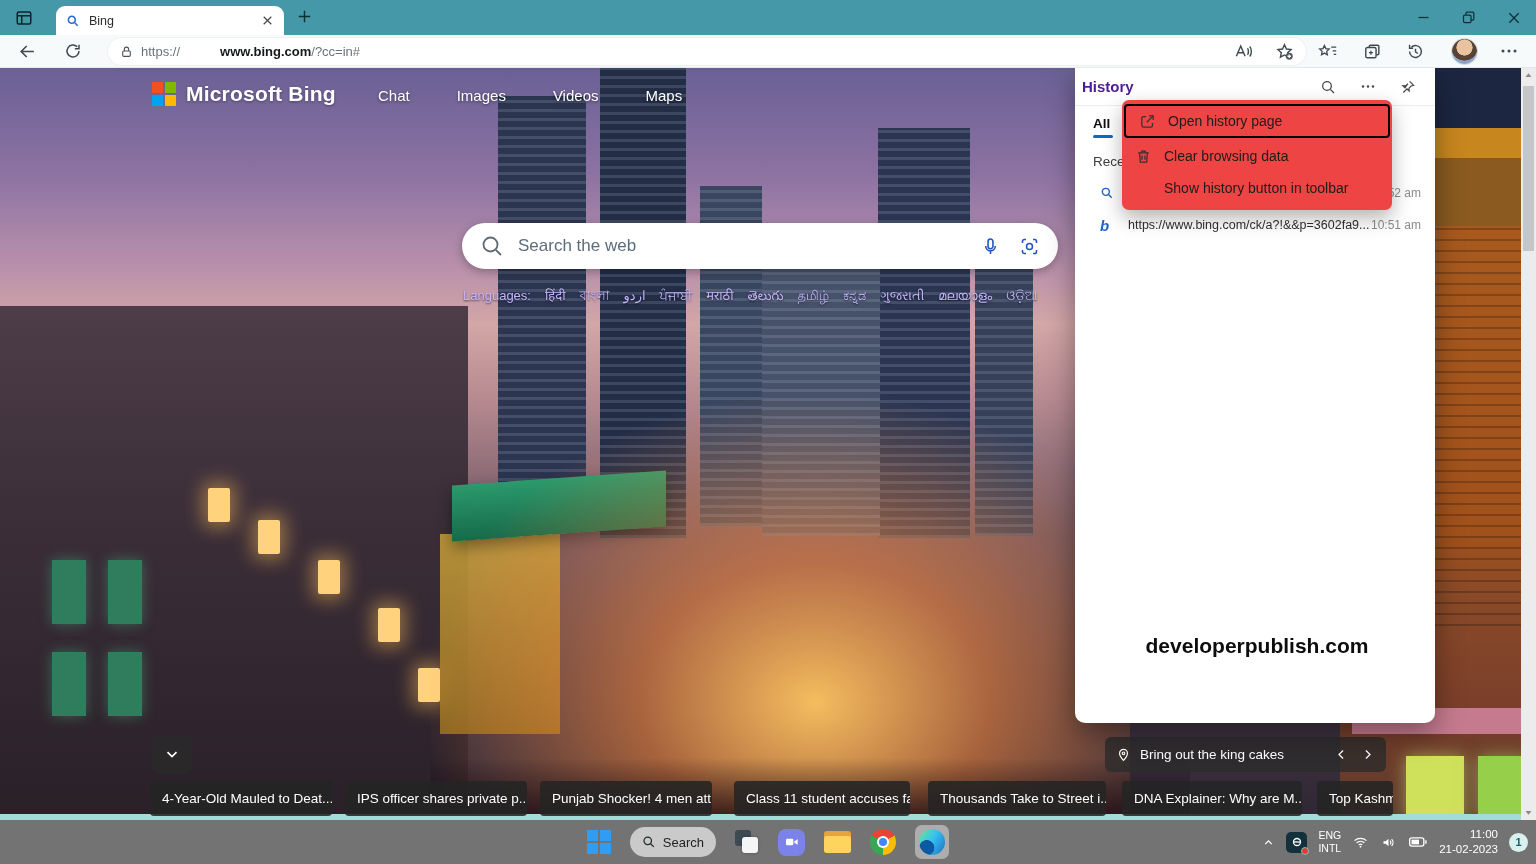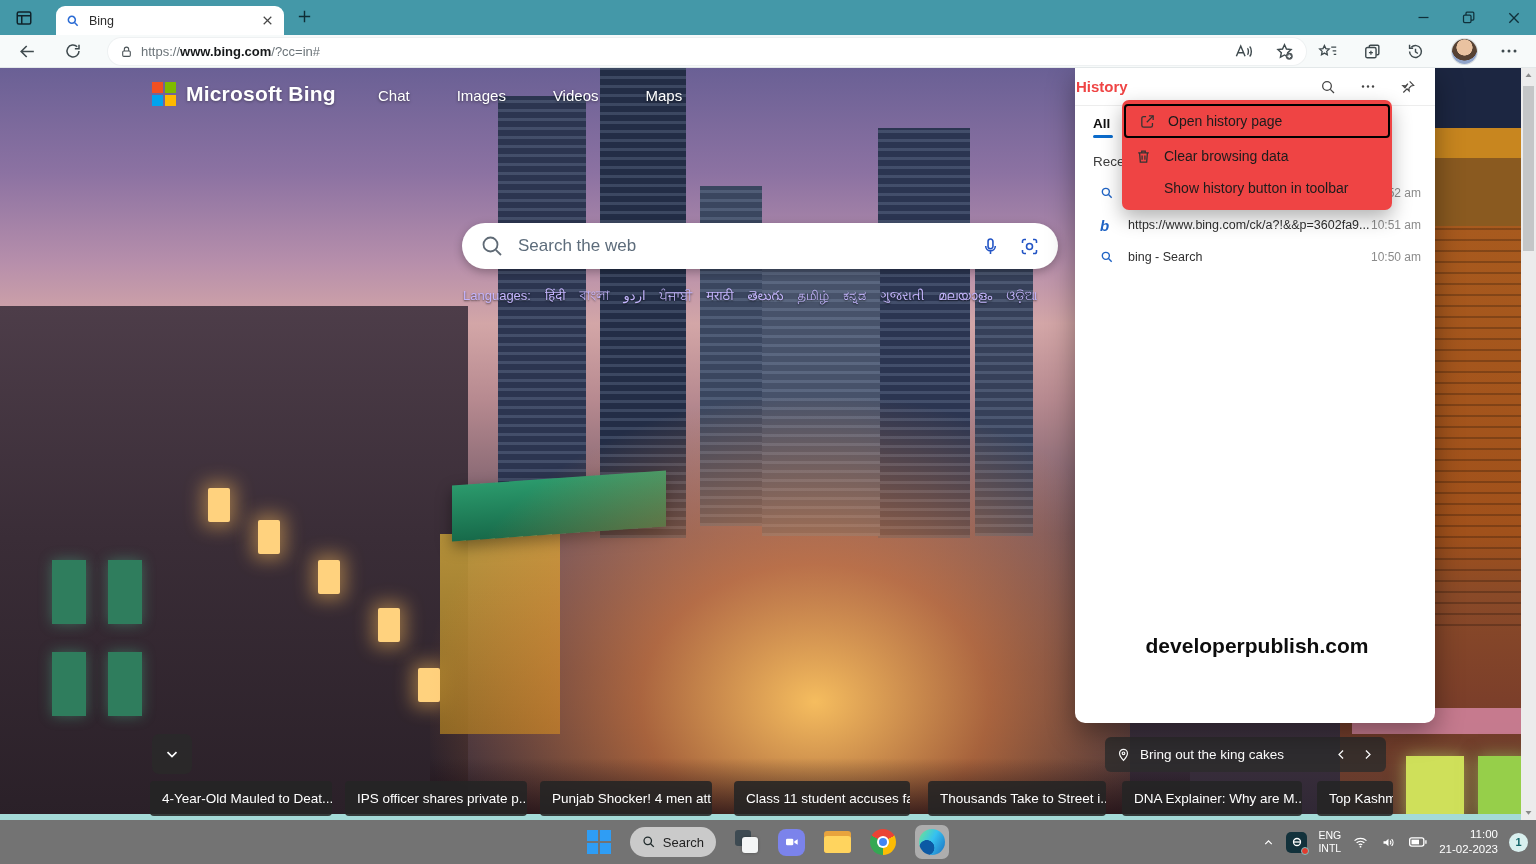--- a/index.html
+++ b/index.html
@@ -19,21 +19,21 @@
   .win-controls{ position:absolute; right:14px; top:0; height:35px; display:flex; align-items:center; gap:30px; color:#10303a; }
 
   
   .toolbar{ position:absolute; top:35px; left:0; width:1536px; height:33px; background:#f7fafa; border-bottom:1px solid #e3e8e9; }
   .tb-icon{ position:absolute; top:42px; color:#3f4a4e; }
   .addr{ position:absolute; left:108px; top:38px; width:1198px; height:27px; background:#ffffff; border-radius:14px;
          box-shadow:0 0 0 1px #eef1f2; display:flex; align-items:center; padding:0 12px; }
   .addr .lock{ color:#4a5256; margin-right:8px; }
   .url{ font-size:13px; flex:1; white-space:nowrap; overflow:hidden; }
   .url .scheme,.url .path{ color:#6c7479; }
-  .url .host{ color:#17191b; font-weight:bold; }
+  .url .host{ color:#17191b; font-weight:bold;margin-left:40px; }
   .addr-right{ display:flex; gap:22px; color:#3f4a4e; }
   .avatar{ position:absolute; left:1452px; top:39px; width:25px; height:25px; border-radius:50%;
            background:radial-gradient(circle at 50% 34%, #e9c2a0 0 38%, #574233 40% 62%, #8fa3c9 64%); box-shadow:0 0 0 1px #d8dee0; }
 
   
   .content{ position:absolute; top:68px; left:0; width:1536px; height:752px; overflow:hidden; background:#5a4a62; }
   .photo, .photo *{ position:absolute; }
   .sky{ inset:0; background:linear-gradient(180deg,#6a6095 0%,#8c72a2 14%,#b78fab 26%,#d3a6a7 34%,#b78a90 44%,#6d5563 62%,#473847 80%,#2f2734 100%); }
   .tower{ background-image:repeating-linear-gradient(0deg, rgba(190,210,240,.16) 0 3px, transparent 3px 9px); }
   .t1{ left:498px; top:28px; width:88px; height:430px; background-color:#2c3550; }
@@ -88,21 +88,21 @@
   
   .pagescroll{ position:absolute; left:1521px; top:0; width:15px; height:752px; background:#ececec; z-index:15; }
   .pagescroll .thumb{ position:absolute; left:2px; top:18px; width:11px; height:165px; background:#c4c6c7; }
   .pagescroll .arr{ position:absolute; left:0; width:15px; color:#8a8a8a; display:flex; justify-content:center; }
   .arr-up{ top:3px; } .arr-dn{ bottom:3px; }
 
   
   .panel{ position:absolute; left:1075px; top:0; width:360px; height:655px; background:#fff; border-radius:0 0 10px 10px;
           box-shadow:0 10px 28px rgba(0,0,0,.38); z-index:20; }
   .panel-head{ position:relative; height:38px; border-bottom:1px solid #ededed; display:flex; align-items:center; }
-  .panel-title{ font-size:15px; font-weight:bold; color:#ef4444; margin-left:1px; flex:1; }
+  .panel-title{ font-size:15px; font-weight:bold; color:#4c1d95; margin-left:7px; flex:1; }
   .panel-icons{ display:flex; gap:14px; margin-right:14px; color:#444; }
   .panel-icons .pi{ width:26px; height:26px; display:flex; align-items:center; justify-content:center; border-radius:4px; cursor:pointer; }
   .tab-all{ position:absolute; left:18px; top:48px; font-size:13.5px; color:#111; font-weight:bold; }
   .tab-all::after{ content:""; position:absolute; left:0; top:19px; width:20px; height:3px; border-radius:2px; background:#0b6bcb; }
   .sect{ position:absolute; left:18px; top:86px; font-size:13.5px; color:#3d3d3d; }
   .hrow{ position:absolute; left:0; width:360px; height:30px; display:flex; align-items:center; cursor:pointer; }
   .hr1{ top:110px; } .hr2{ top:142px; } .hr3{ top:174px; }
   .hrow .hicon{ width:16px; margin-left:25px; margin-right:12px; color:#1f63c4; }
   .hrow .htitle{ flex:1; font-size:12.5px; color:#2f2f2f; white-space:nowrap; overflow:hidden; }
   .hrow .htime{ font-size:12px; color:#8b8b8b; margin-right:14px; white-space:nowrap; }
@@ -427,30 +427,20 @@
             </svg>
         </span>
         <span class="htitle"></span>
         <span class="htime">10:52 am</span>
       </div>
       <div class="hrow hr2">
         <span class="hicon bmark">b</span>
         <span class="htitle">https://www.bing.com/ck/a?!&amp;&amp;p=3602fa9...</span>
         <span class="htime">10:51 am</span>
       </div>
-      <div class="hrow hr3">
-        <span class="hicon">
-          <svg width="14" height="14" viewBox="0 0 24 24" stroke="currentColor" stroke-width="2.4" fill="none">
-              <circle cx="10" cy="10" r="6"></circle>
-              <line x1="14.6" y1="14.6" x2="20" y2="20"></line>
-            </svg>
-        </span>
-        <span class="htitle">bing - Search</span>
-        <span class="htime">10:50 am</span>
-      </div>
 
       <div class="watermark">developerpublish.com</div>
     </div>
 
     <div class="menu">
       <div class="mitem mfocus">
         <span class="mi">
           <svg width="17" height="17" viewBox="0 0 24 24" stroke="currentColor" stroke-width="1.8" fill="none">
               <path d="M10 5H6.5A2.5 2.5 0 0 0 4 7.5v10A2.5 2.5 0 0 0 6.5 20h10a2.5 2.5 0 0 0 2.5-2.5V14"></path>
               <path d="M14 4h6v6"></path>

